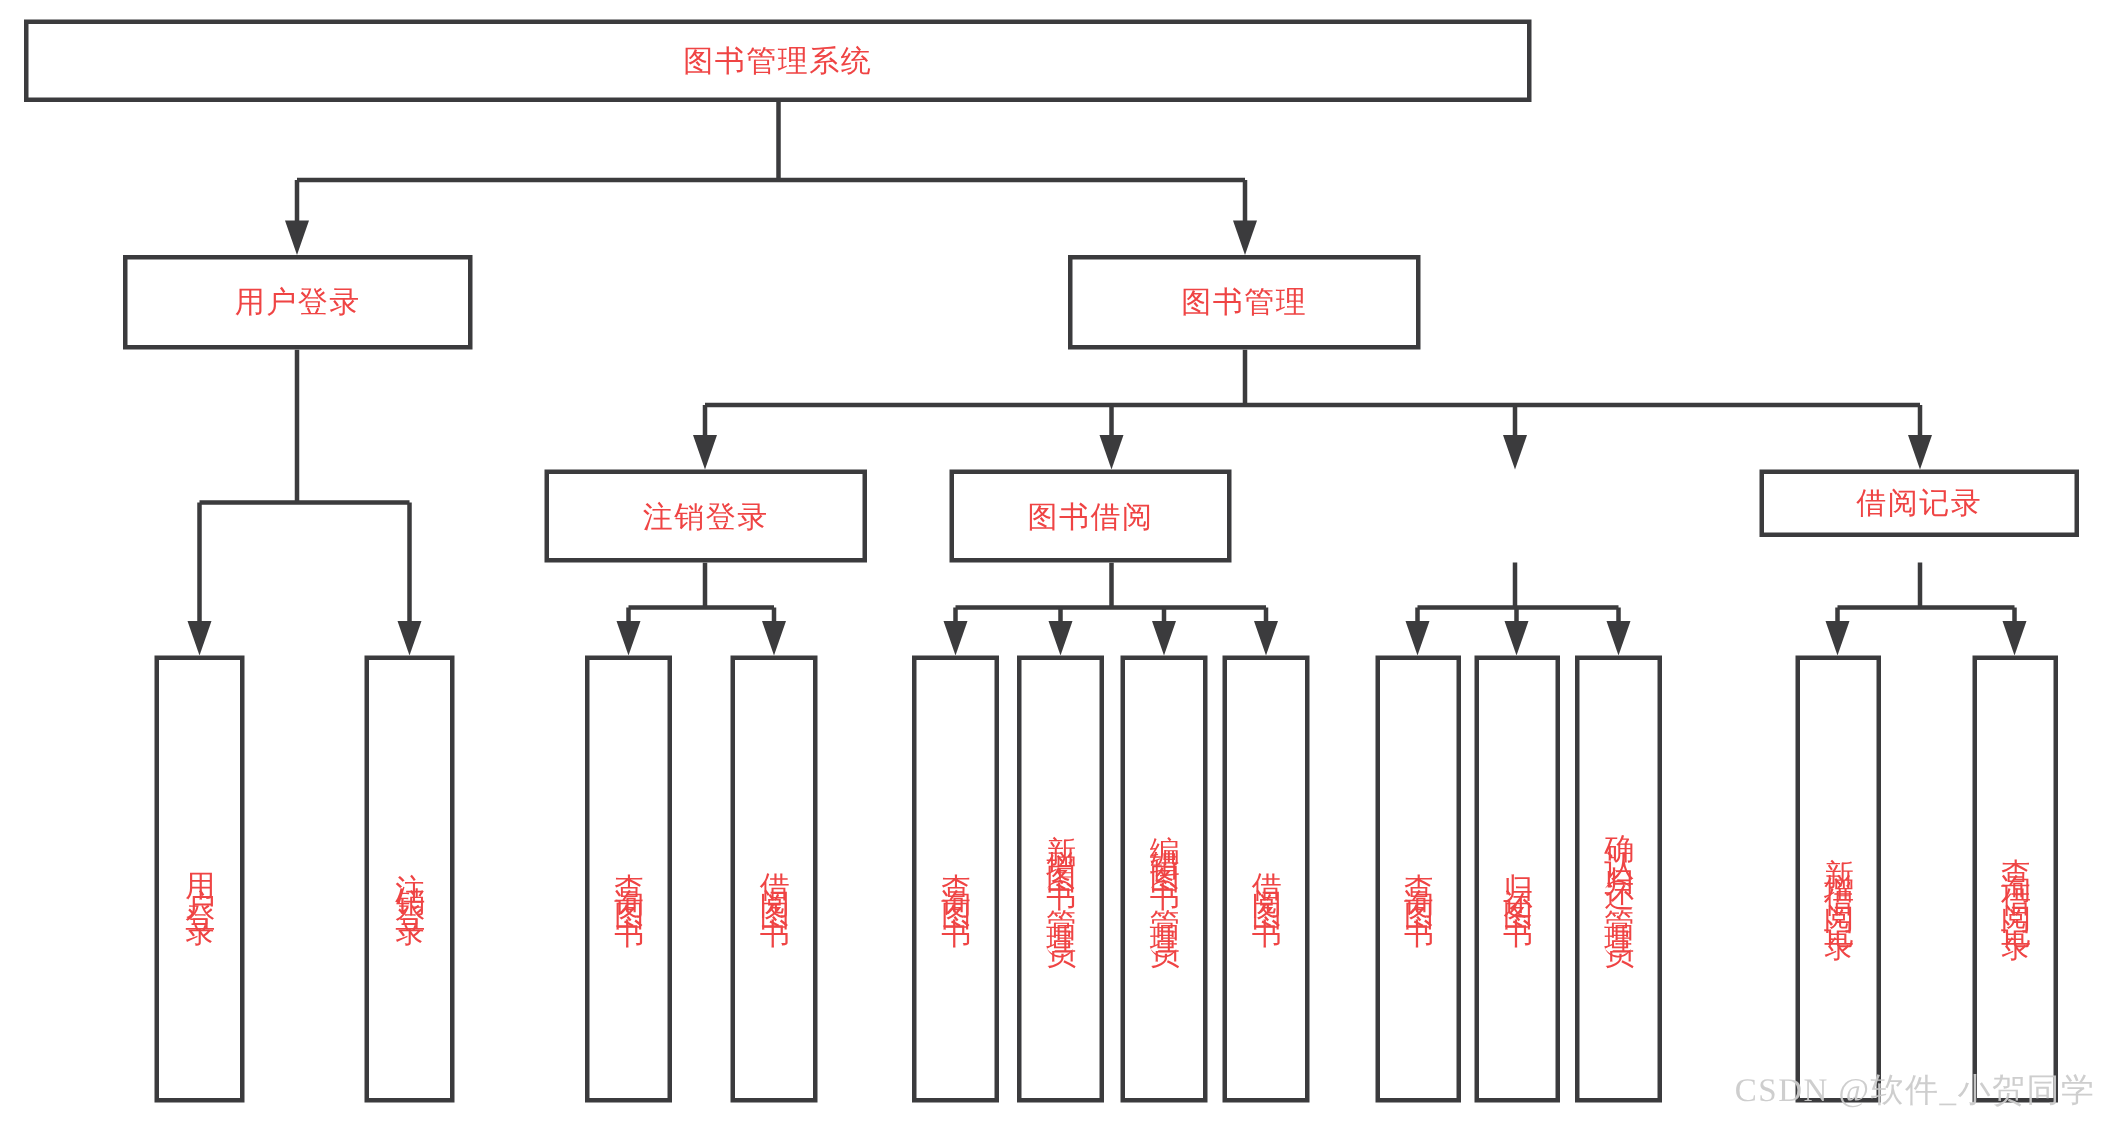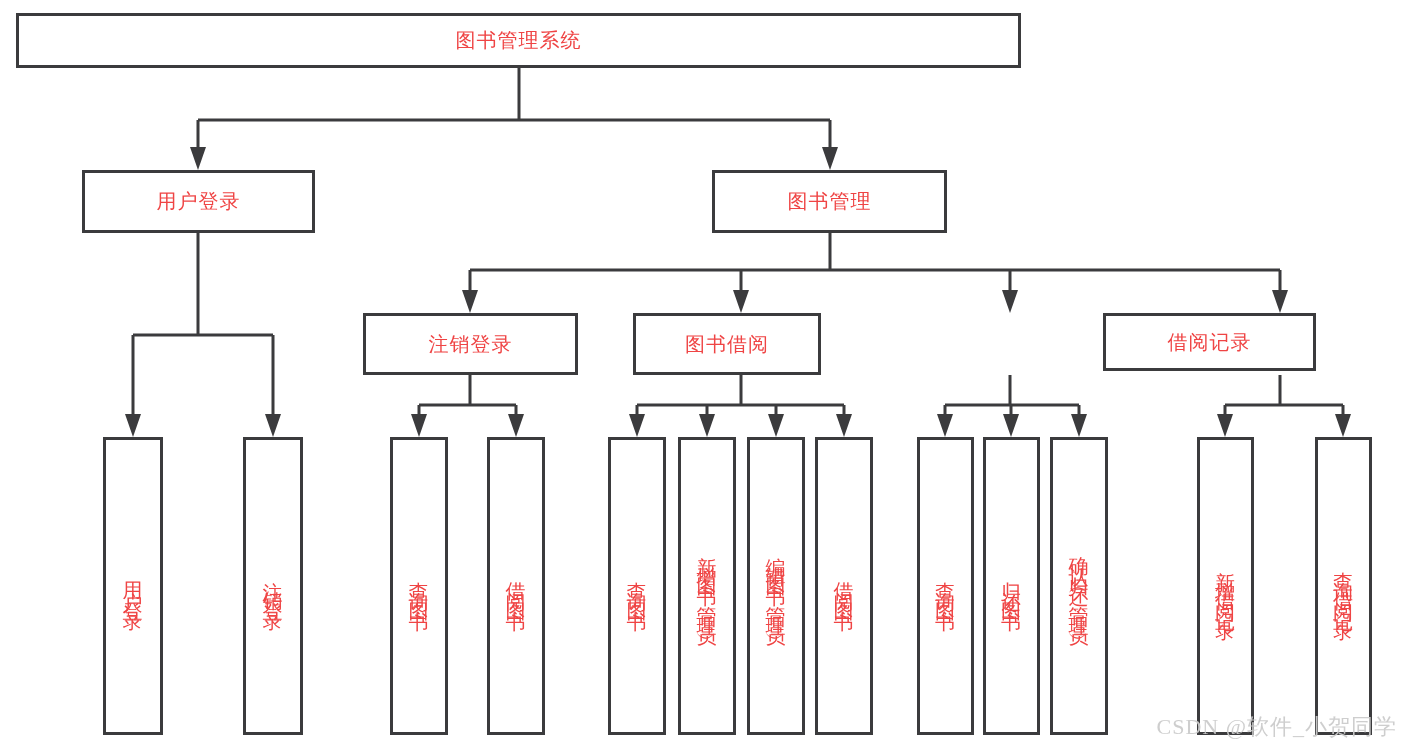--- a/index.html
+++ b/index.html
@@ -83,21 +83,21 @@
   <div class="node" style="left:712px;top:170px;width:235px;height:63px">
     <span>图书管理</span>
   </div>
 
   <div class="node" style="left:363px;top:313px;width:215px;height:62px">
     <span>注销登录</span>
   </div>
   <div class="node" style="left:633px;top:313px;width:188px;height:62px">
     <span>图书借阅</span>
   </div>
-  <div class="node" style="left:1103px;top:313px;width:213px;height:58px">
+  <div class="node" style="left:1173px;top:313px;width:213px;height:45px">
     <span>借阅记录</span>
   </div>
 
   <div class="node" style="left:103px;top:437px;width:60px;height:298px">
     <span class="vtext">用户登录</span>
   </div>
   <div class="node" style="left:243px;top:437px;width:60px;height:298px">
     <span class="vtext">注销登录</span>
   </div>
 

